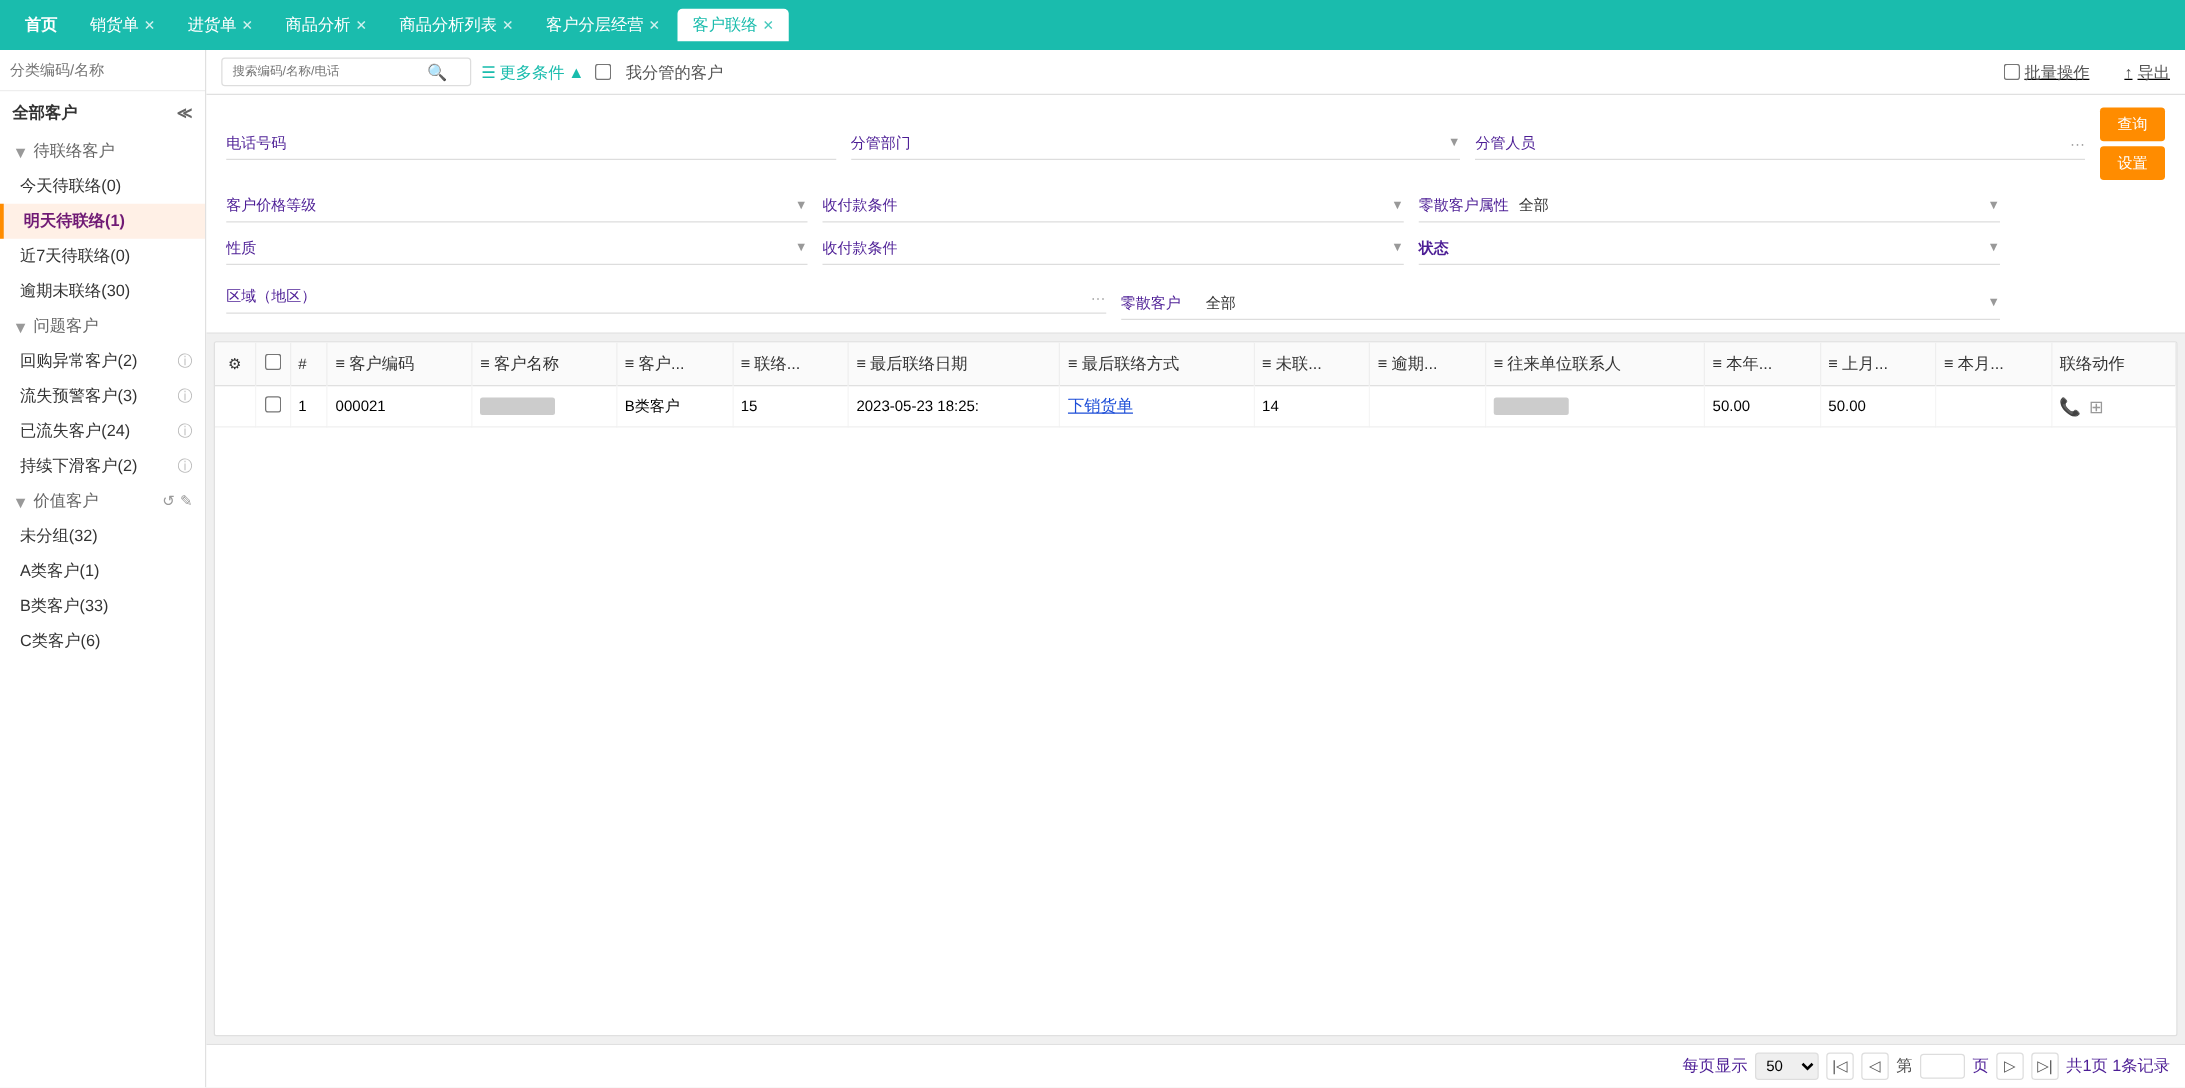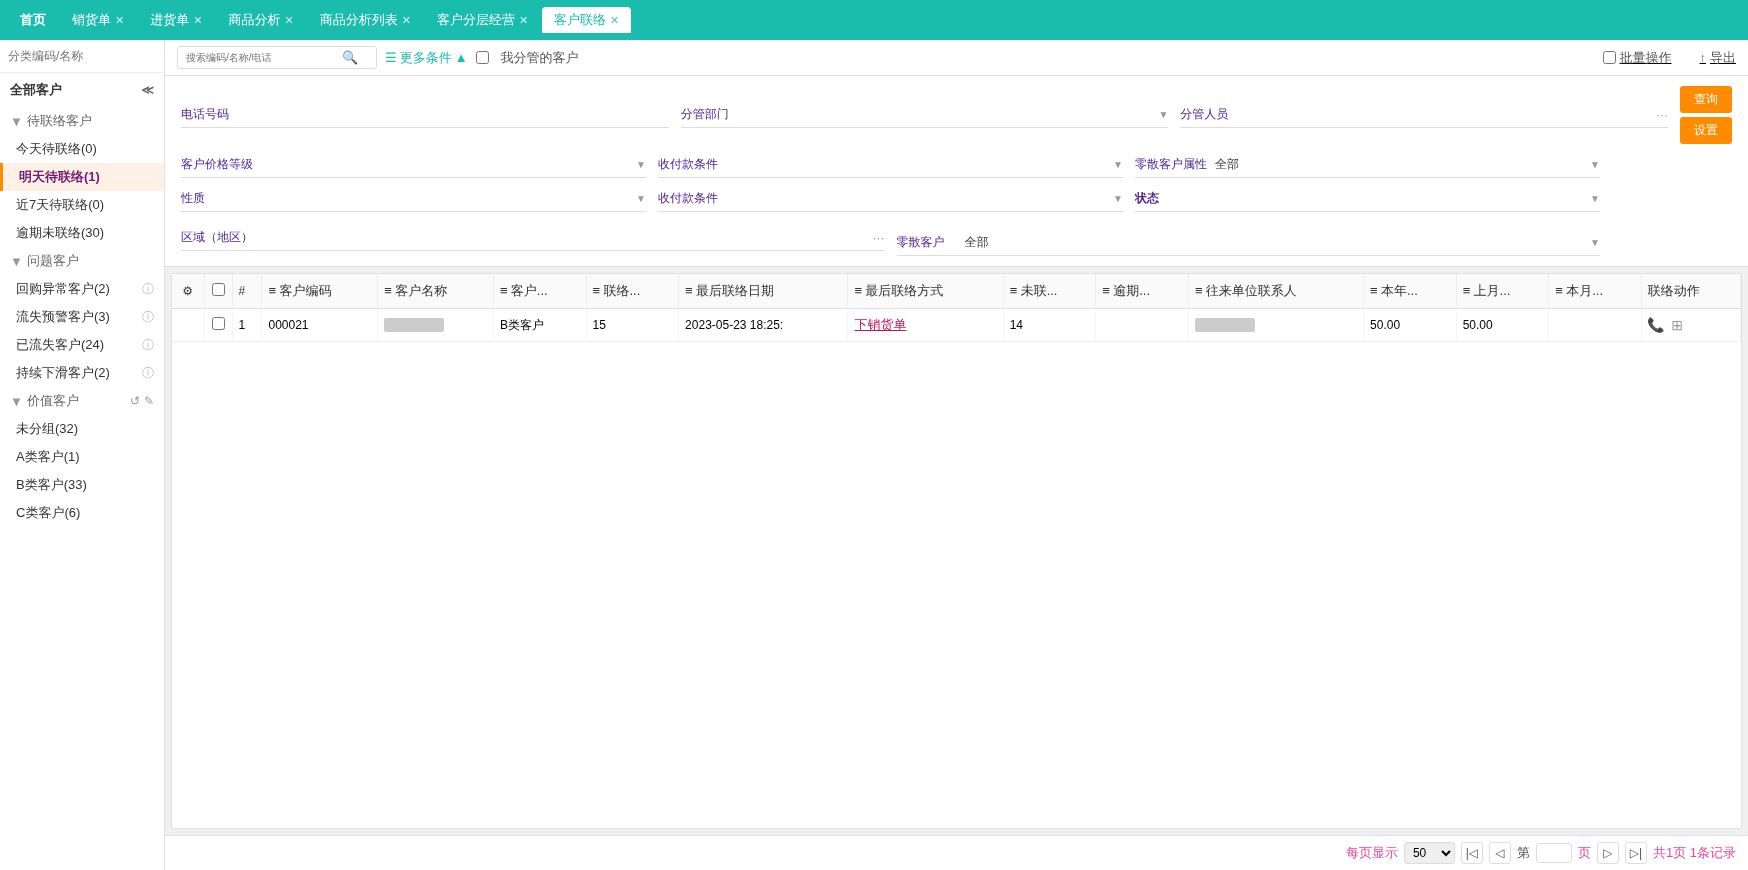--- a/index.html
+++ b/index.html
@@ -256,21 +256,21 @@
     th.col-settings { width: 32px; text-align: center; }
     th.col-check { width: 28px; text-align: center; }
     td {
       padding: 7px 6px;
       border-bottom: 1px solid #f0f0f0;
       border-right: 1px solid #f5f5f5;
       white-space: nowrap;
       font-size: 12px;
     }
     td.center { text-align: center; }
-    .link-text { color: #be185d; cursor: pointer; text-decoration: underline; }
+    .link-text { color: #1d4ed8; cursor: pointer; text-decoration: underline; }
     .blurred-text {
       background: #ccc;
       border-radius: 2px;
       color: transparent;
       user-select: none;
       min-width: 60px;
       display: inline-block;
       height: 14px;
     }
 
@@ -290,21 +290,21 @@
     .pagination {
       background: white;
       border-top: 1px solid #e0e0e0;
       padding: 6px 12px;
       display: flex;
       align-items: center;
       justify-content: flex-end;
       gap: 6px;
       font-size: 12px;
     }
-    .pagination span { color: #ec4899; }
+    .pagination span { color: #4c1d95; }
     .page-size-select {
       border: 1px solid #ddd;
       border-radius: 3px;
       padding: 2px 4px;
       font-size: 12px;
       outline: none;
     }
     .page-btn {
       border: 1px solid #ddd;
       background: white;

